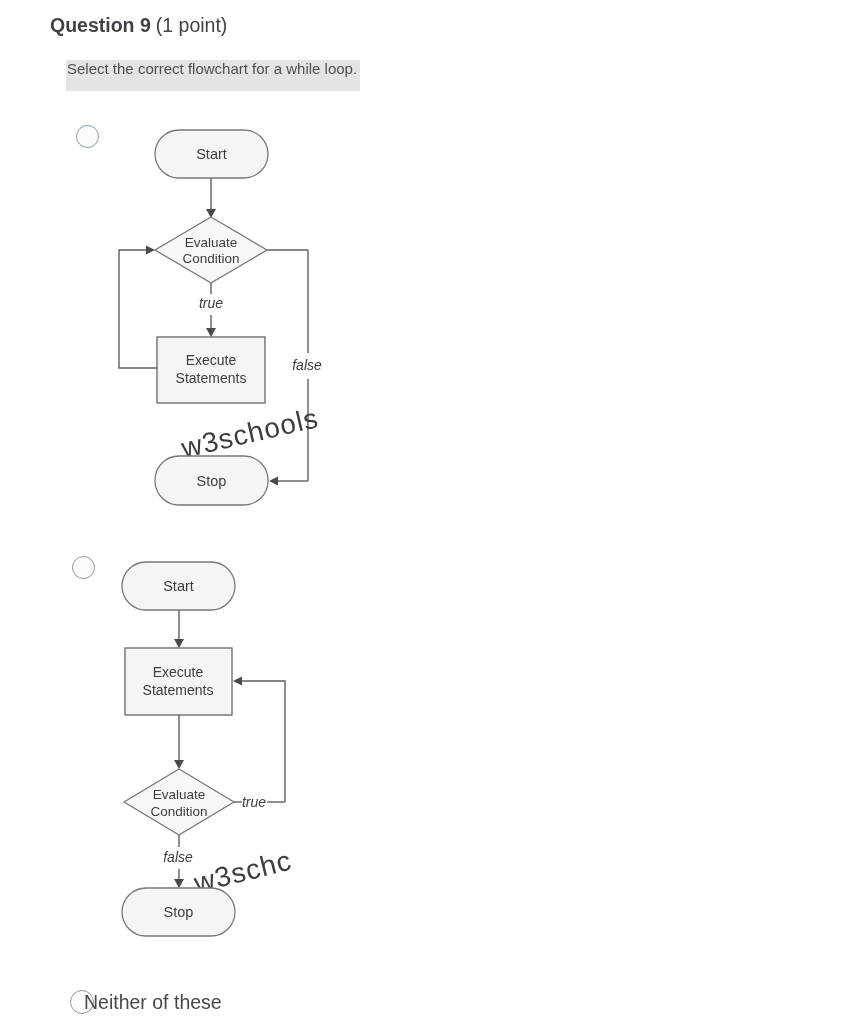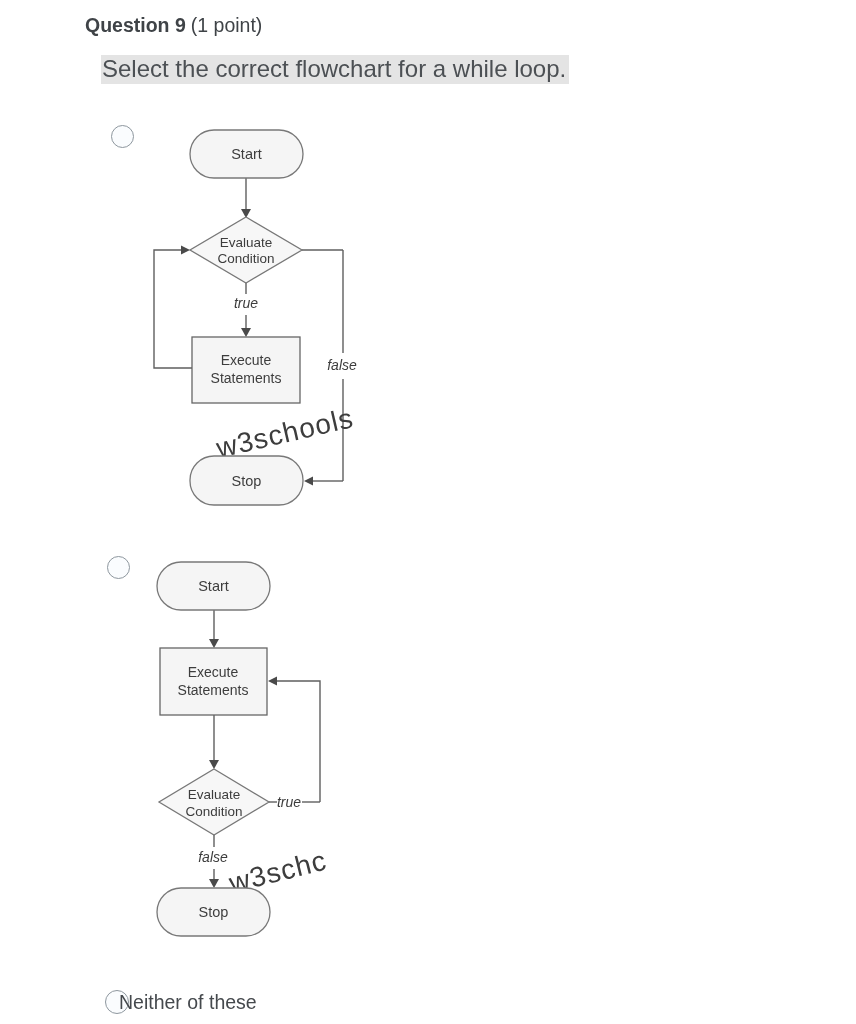--- a/index.html
+++ b/index.html
@@ -3,42 +3,41 @@
 <meta charset="utf-8">
 <style>
   html, body { margin: 0; padding: 0; background: #ffffff; }
   .page {
     position: relative;
     width: 724px;
     height: 1024px;
     background: #ffffff;
     font-family: "Liberation Sans", sans-serif;
     overflow: hidden;
-    margin-left: 35px;
   }
   .q-header {
     position: absolute;
     left: 50px;
     top: 14px;
     font-size: 19.5px;
     color: #3f4347;
   }
   .q-number { font-weight: 700; }
   .q-points { font-weight: 400; margin-left: 5px; }
   .q-prompt-row {
     position: absolute;
     left: 66px;
     top: 55px;
   }
   .q-prompt {
     background: #e4e4e4;
     color: #4c5054;
-    font-size: 24px;
+    font-size: 15px;
     line-height: 27px;
-    padding: 0 3px 2px 1px;
+    padding: 0 3px 14px 1px;
     text-align: right;
   }
   .radio {
     position: absolute;
     width: 23px;
     height: 23px;
     border-radius: 50%;
     border: 1.5px solid #8e979e;
     background: #fafcfe;
     box-sizing: border-box;

